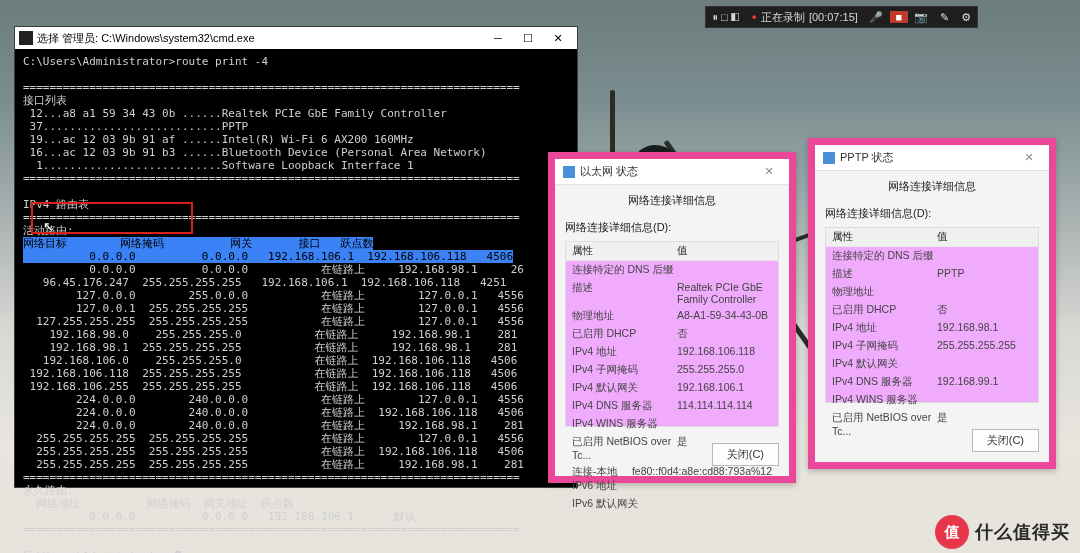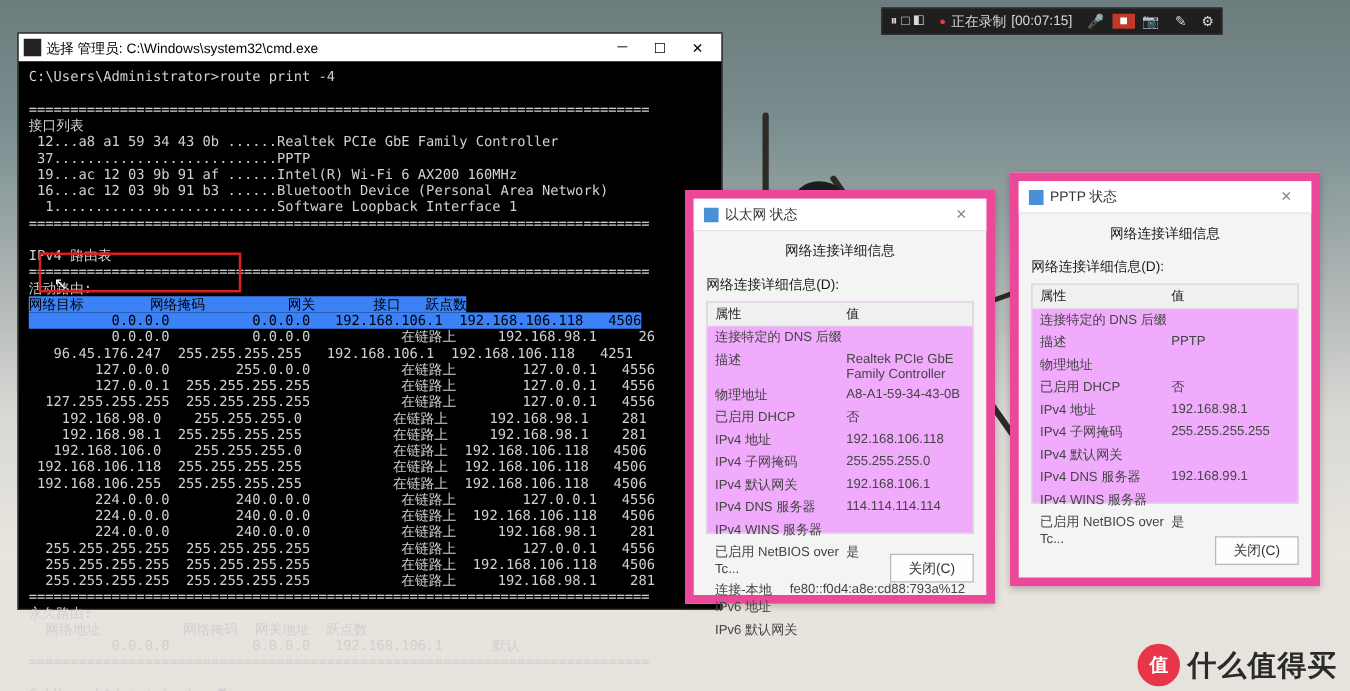--- a/index.html
+++ b/index.html
@@ -60,21 +60,21 @@
   .dlg .row .k{width:105px;}
   .dlg .row .v{flex:1;}
   .dlg .headrow{background:#f0f0f0;border-bottom:1px solid #e6e6e6;color:#222;}
   .dlg .btnrow{position:absolute;bottom:10px;right:10px;}
   .dlg .btn{display:inline-block;border:1px solid #b8b8b8;background:#fdfdfd;
     padding:3px 14px;font-size:11px;}
   
   .wm{position:absolute;right:10px;bottom:4px;display:flex;align-items:center;gap:6px;}
   .wm .badge{width:34px;height:34px;border-radius:50%;background:#e7364a;color:#fff;
     display:flex;align-items:center;justify-content:center;font-size:15px;font-weight:700;}
-  .wm .txt{color:#2a2a2a;font-weight:700;font-size:23px;letter-spacing:1px;}
+  .wm .txt{color:#2a2a2a;font-weight:700;font-size:18px;letter-spacing:1px;}
 </style>
 </head>
 <body>
 
 <div class="bg-branch b1"></div>
 <div class="bg-branch b2"></div>
 <div class="bg-branch b3"></div>
 <div class="bg-branch b4"></div>
 <div class="crow"></div>
 

